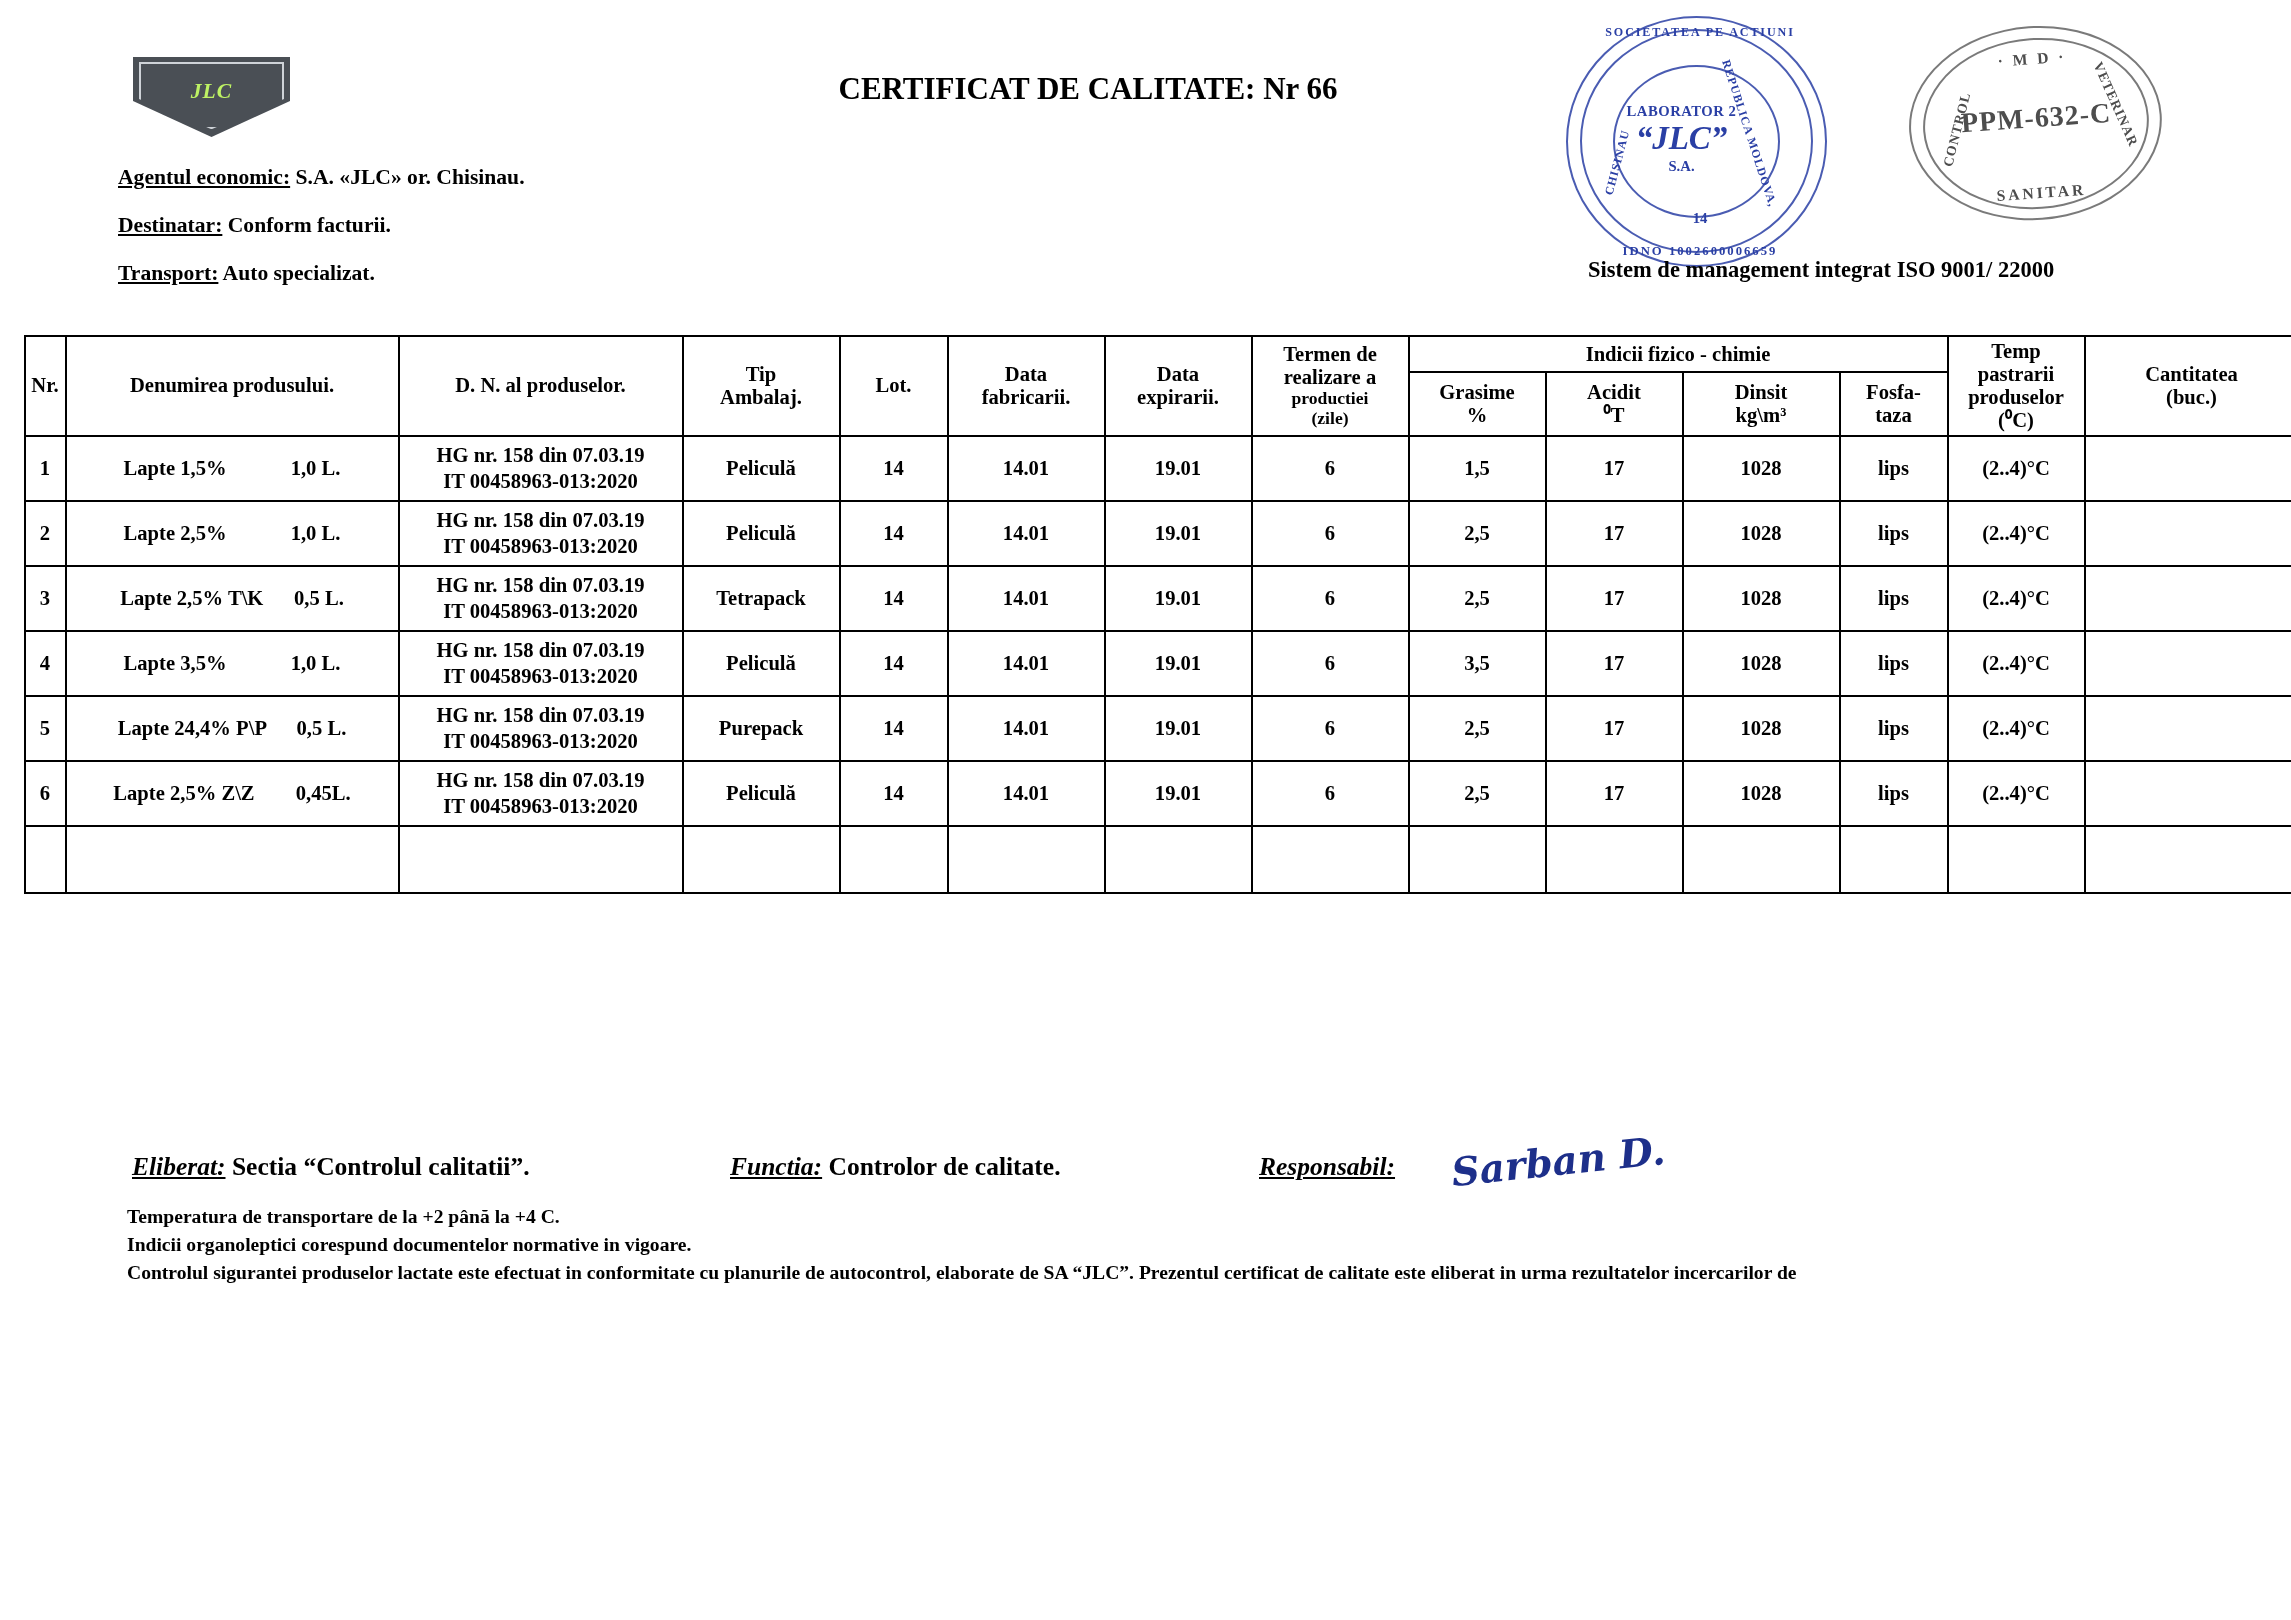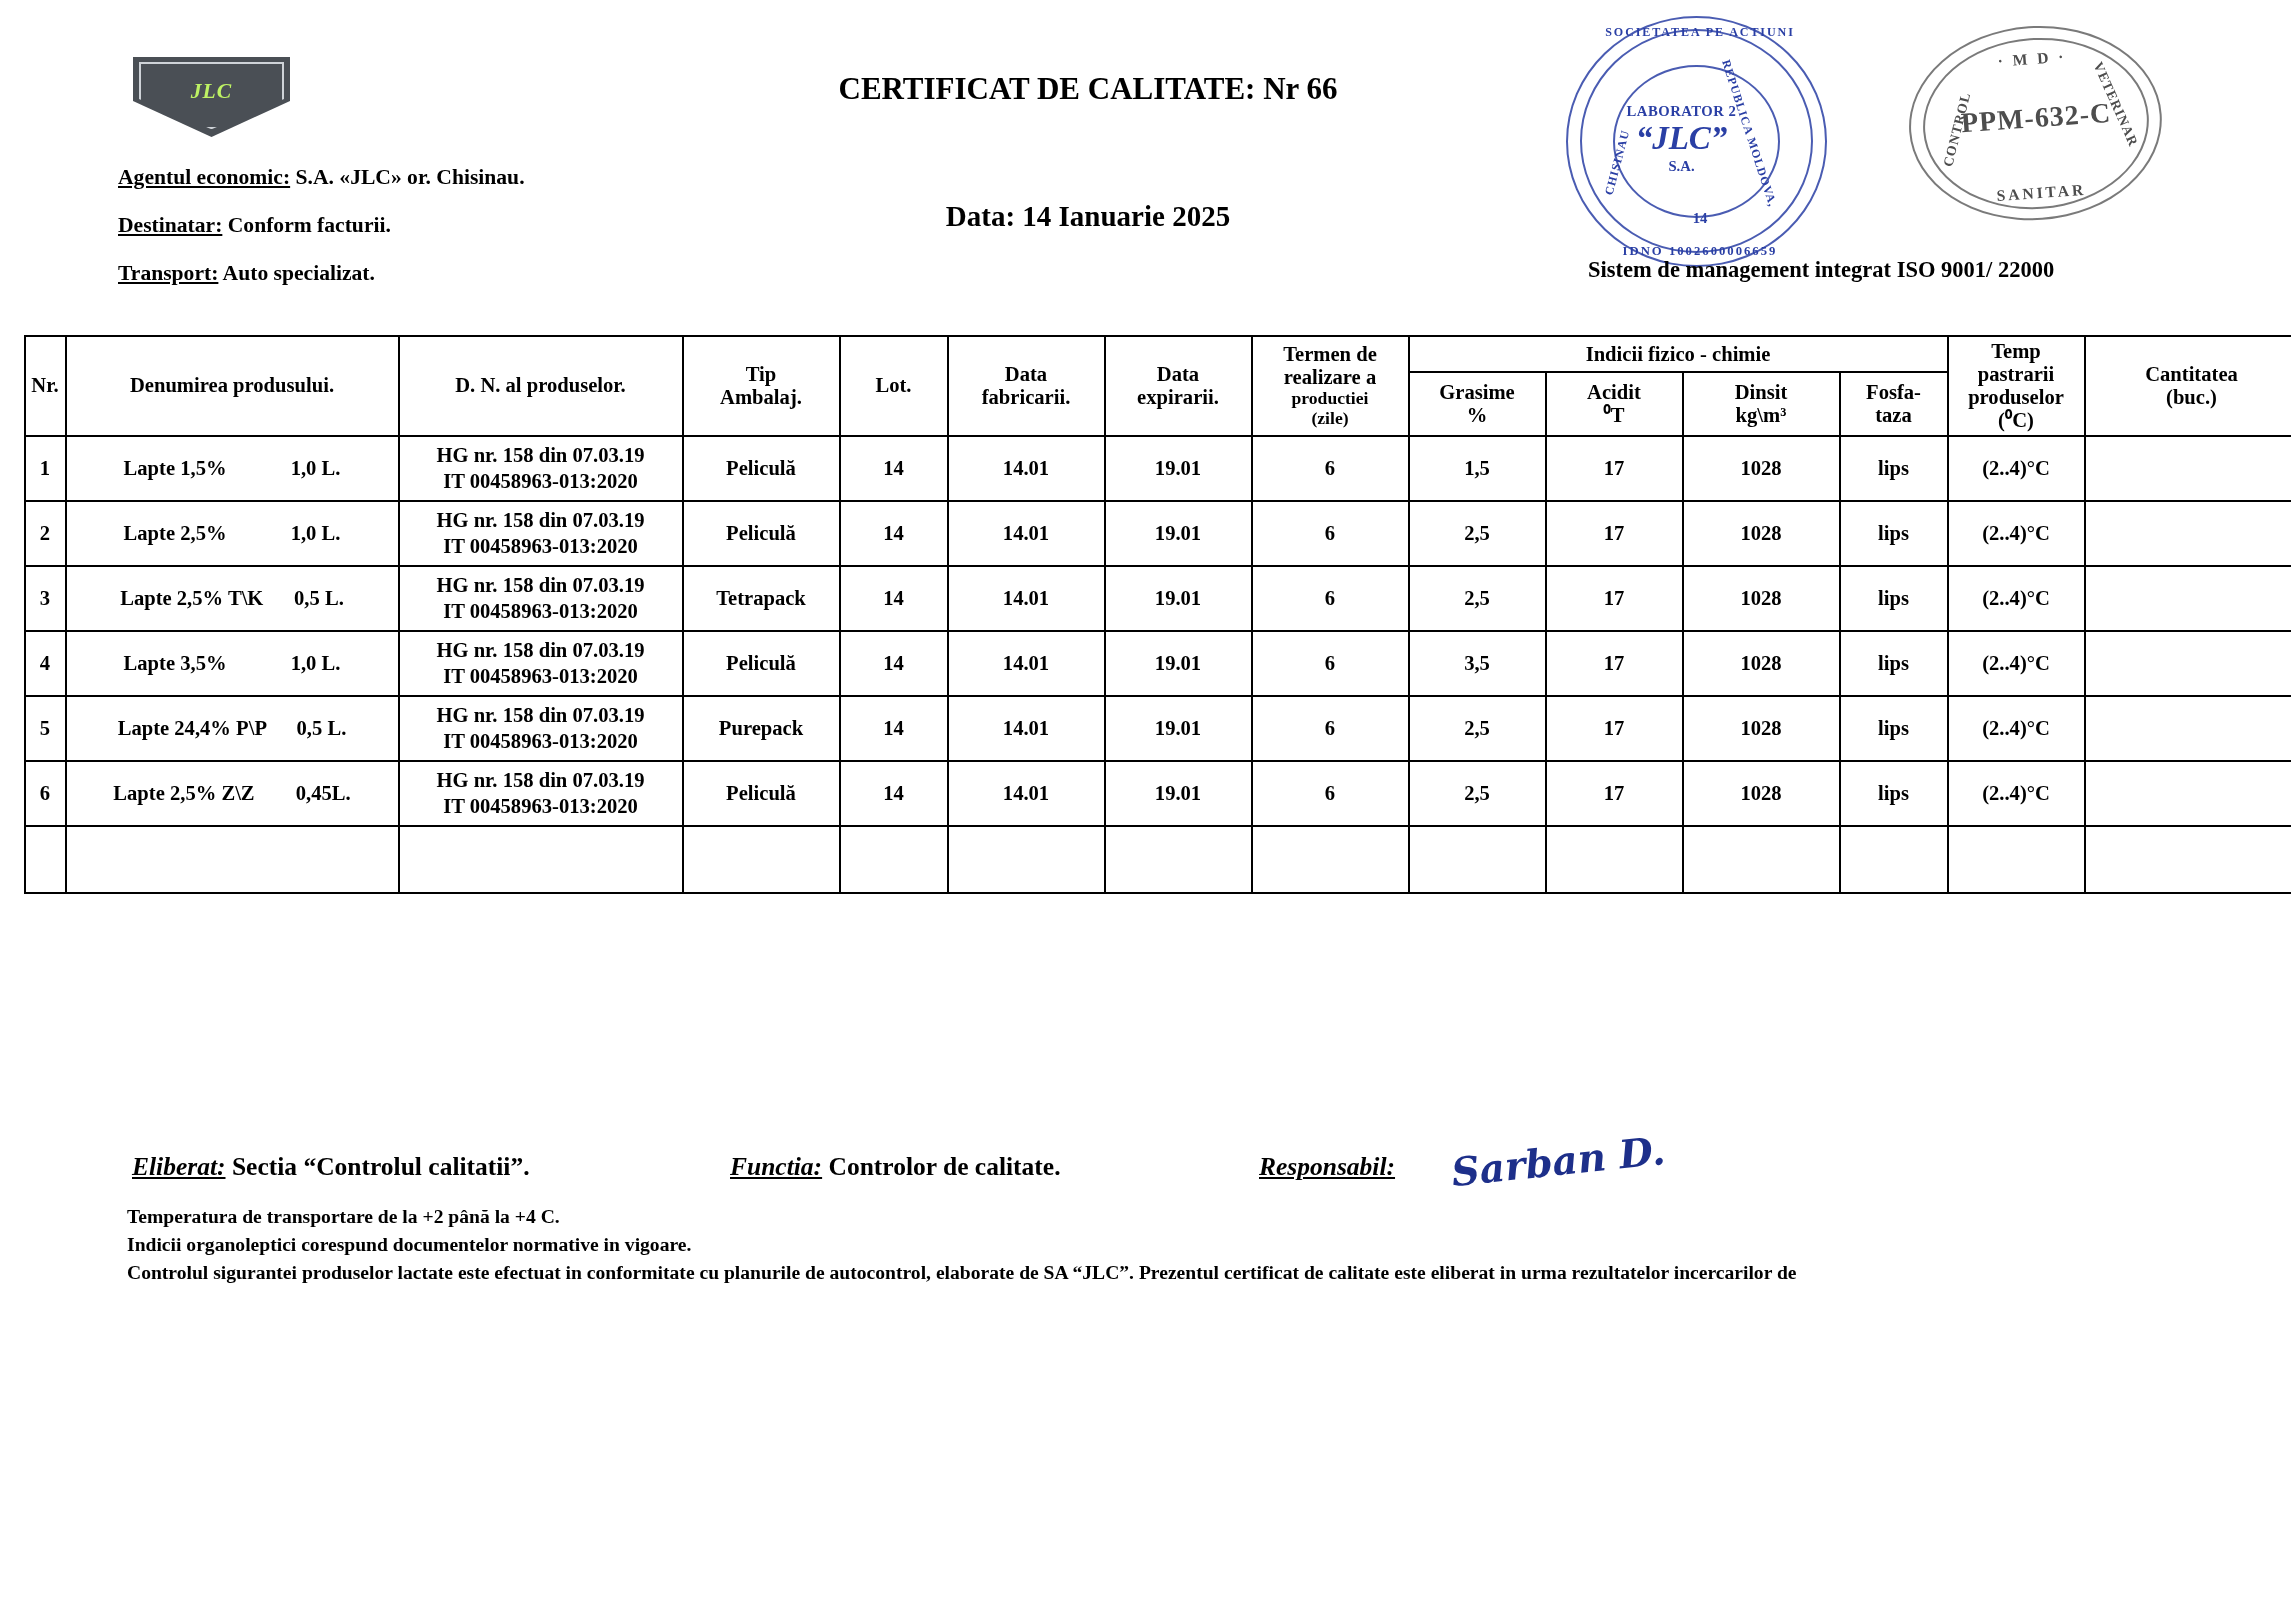--- a/index.html
+++ b/index.html
@@ -324,21 +324,20 @@
         <span class="lbl">Destinatar:</span>
         <span class="val">Conform facturii.</span>
       </div>
       <div class="meta-row">
         <span class="lbl">Transport:</span>
         <span class="val">Auto specializat.</span>
       </div>
     </div>
 
     <div class="title">CERTIFICAT DE CALITATE: Nr 66</div>
-    <div class="doc-date">Data: 14 Ianuarie 2025</div>
 
     <div class="stamp-round">
       <div class="ring ring1"></div>
       <div class="ring ring2"></div>
       <div class="ring ring3"></div>
       <div class="stamp-arc-top">SOCIETATEA PE ACTIUNI</div>
       <div class="stamp-side-l">CHISINAU</div>
       <div class="stamp-side-r">REPUBLICA MOLDOVA,</div>
       <div class="stamp-center">
         <div class="stamp-lab">LABORATOR 2</div>

